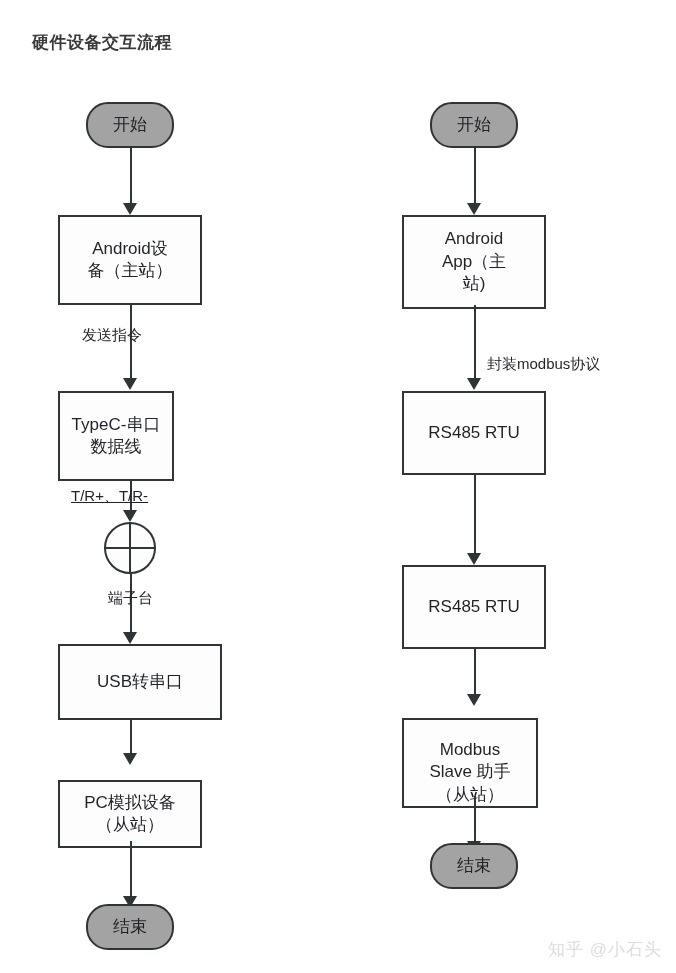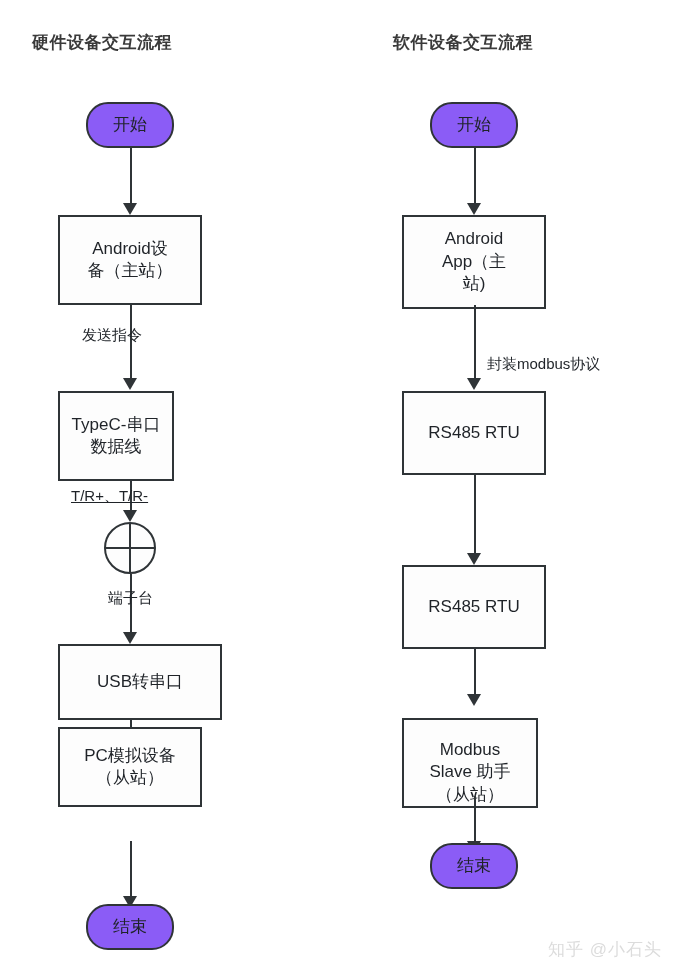--- a/index.html
+++ b/index.html
@@ -44,21 +44,21 @@
     align-items: center;
     justify-content: center;
     text-align: center;
     font-size: 17px;
     line-height: 1.32;
     color: #1f2328;
   }
   .node.process { border-radius: 0; }
   .node.terminator {
     border-radius: 22px;
-    background: #8b5cf6;
+    background: #a3a3a3;
     text-align: center;
   }
   .node .label {
     display: block;
     width: 100%;
     padding: 0 8px;
     box-sizing: border-box;
     white-space: pre-line;
   }
 
@@ -122,21 +122,20 @@
     letter-spacing: 1px;
   }
 </style>
 </head>
 <body>
 
 <div class="canvas">
 
   <div class="col-title" id="title-left">硬件设备交互流程</div>
 
-  <div class="col-title" id="title-right">软件设备交互流程</div>
 
   <div class="node terminator" style="left:86px; top:102px; width:88px; height:46px;">
     <span class="label">开始</span>
   </div>
 
   <div class="connector" style="left:130px; top:148px; height:58px;"></div>
   <div class="arrowhead" style="left:130px; top:203px;"></div>
 
   <div class="node process" style="left:58px; top:215px; width:144px; height:90px;">
     <span class="label">Android设
@@ -165,21 +164,21 @@
   <div class="arrowhead" style="left:130px; top:632px;"></div>
   <div class="edge-label" style="left:108px; top:589px;">端子台</div>
 
   <div class="node process" style="left:58px; top:644px; width:164px; height:76px;">
     <span class="label">USB转串口</span>
   </div>
 
   <div class="connector" style="left:130px; top:720px; height:40px;"></div>
   <div class="arrowhead" style="left:130px; top:753px;"></div>
 
-  <div class="node process" style="left:58px; top:727px; width:144px; height:80px;">
+  <div class="node process" style="left:58px; top:780px; width:144px; height:68px;">
     <span class="label">PC模拟设备
 （从站）</span>
   </div>
 
   <div class="connector" style="left:130px; top:841px; height:62px;"></div>
   <div class="arrowhead" style="left:130px; top:896px;"></div>
 
   <div class="node terminator" style="left:86px; top:904px; width:88px; height:46px;">
     <span class="label">结束</span>
   </div>

